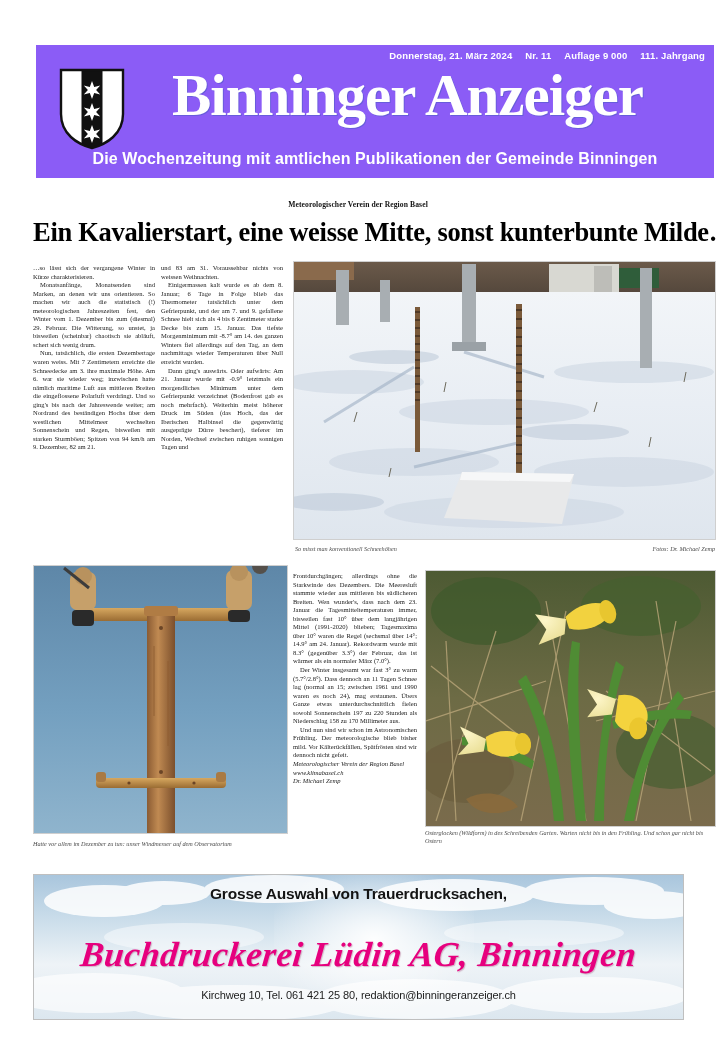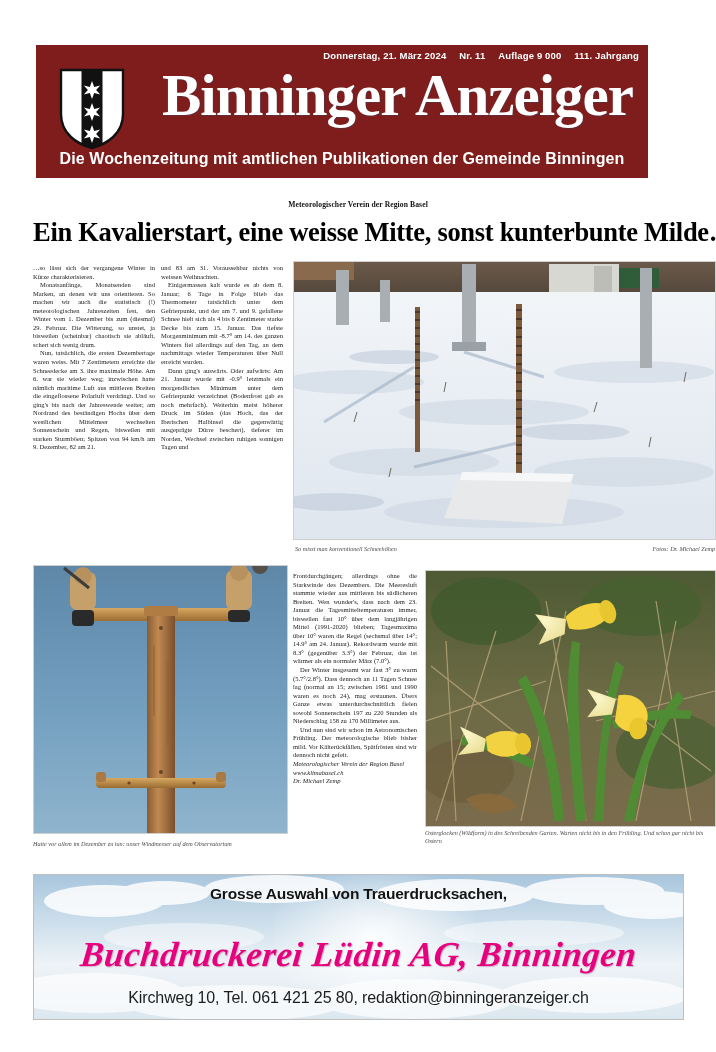--- a/index.html
+++ b/index.html
@@ -6,38 +6,38 @@
   body{
     width:716px;height:1052px;
     background:#ffffff;
     font-family:"Liberation Serif", serif;
     overflow:hidden;
   }
   .page{position:relative;width:716px;height:1052px;background:#fff;}
 
   
   .masthead{
-    position:absolute;left:36px;top:45px;width:612px;height:133px;
-    background:#7f1d1d;
+    position:absolute;left:36px;top:45px;width:678px;height:133px;
+    background:#8b5cf6;
     text-decoration:underline;
   }
   .dateline{
     position:absolute;right:9px;top:5px;
     font-family:"Liberation Sans", sans-serif;
     font-size:9.5px;font-weight:700;color:#ffffff;letter-spacing:.15px;
     white-space:nowrap;
   }
   .dateline span{margin-left:10px;}
   .dateline span:first-child{margin-left:0;}
   .crest{
     position:absolute;left:23px;top:23px;width:66px;height:82px;
   }
   .crest svg{display:block;}
   .paper-title{
-    position:absolute;left:126px;top:14px;width:520px;
+    position:absolute;left:136px;top:14px;width:520px;
     font-family:"Liberation Serif", serif;
     font-weight:700;
     font-size:59px;
     line-height:72px;
     color:#ffffff;
     letter-spacing:-1px;
     white-space:nowrap;
     text-shadow:1px 1px 0 rgba(0,90,140,.25);
   }
   .paper-sub{
@@ -113,21 +113,21 @@
     position:absolute;left:0;right:0;top:60px;text-align:center;
     font-family:"Liberation Serif", serif;
     font-style:italic;font-weight:700;font-size:35px;
     color:#E6007E;letter-spacing:.5px;
     transform:skewX(-6deg);
     text-shadow:1px 1px 1px rgba(120,0,60,.25);
   }
   #ad-contact{
     position:absolute;left:0;right:0;top:114px;text-align:center;
     font-family:"Liberation Sans", sans-serif;
-    font-weight:400;font-size:16px;color:#1c1c1c;letter-spacing:-.1px;
+    font-weight:400;font-size:11px;color:#1c1c1c;letter-spacing:-.1px;
   }
   .clearfix::after{content:"";display:table;clear:both;}
 </style>
 </head>
 <body>
 
 <div class="page">
 
   <div class="masthead">
 

